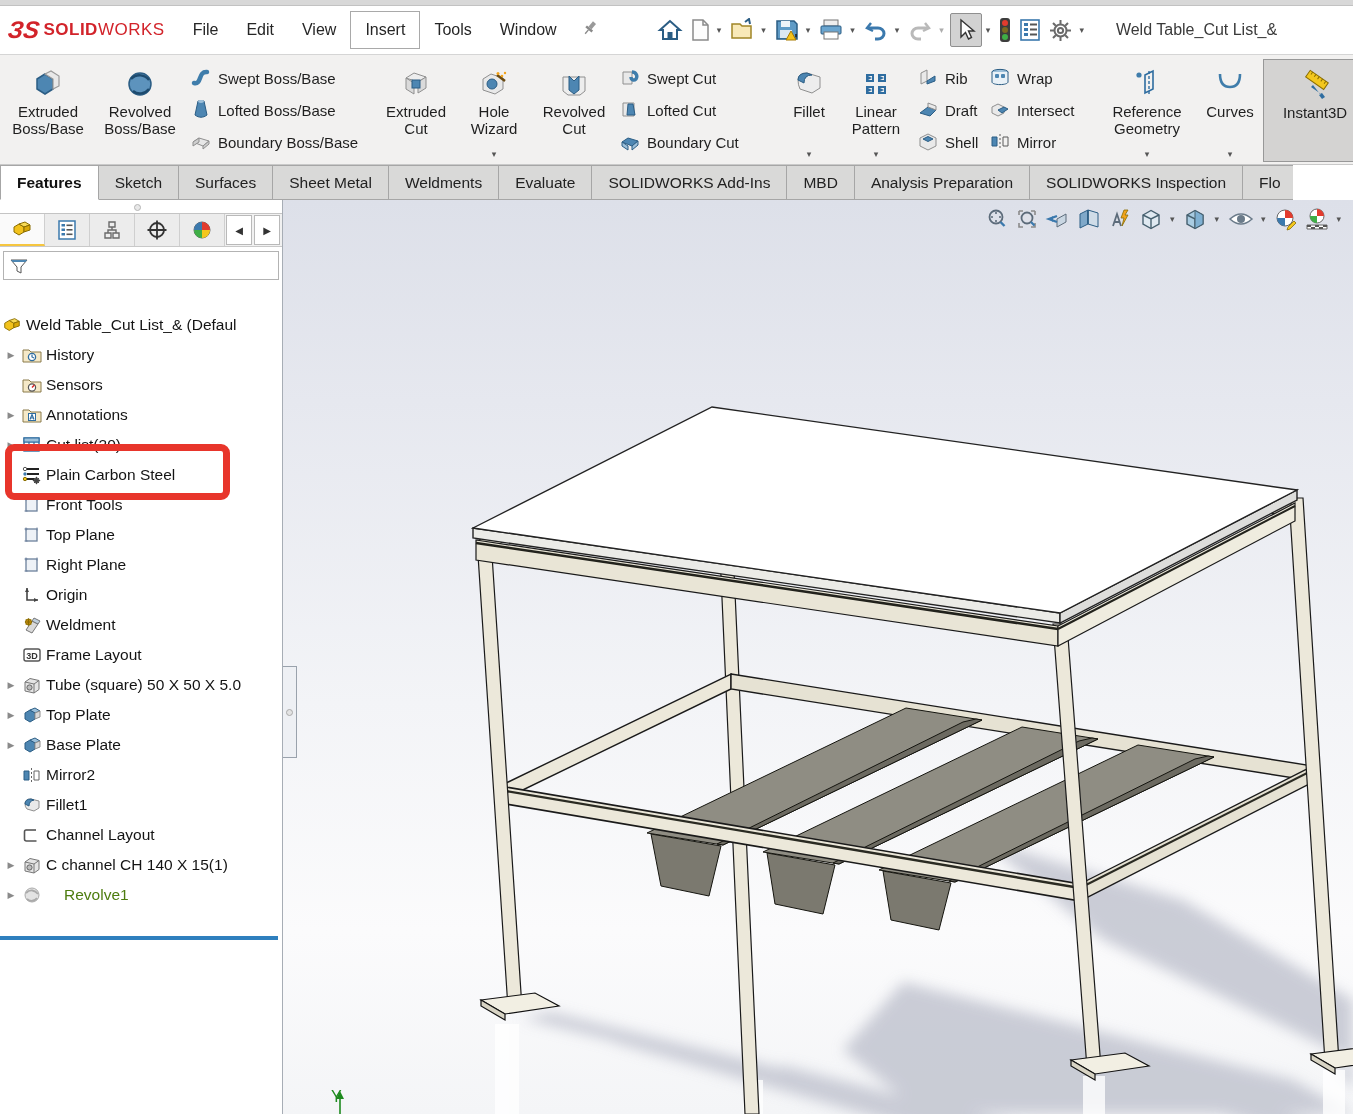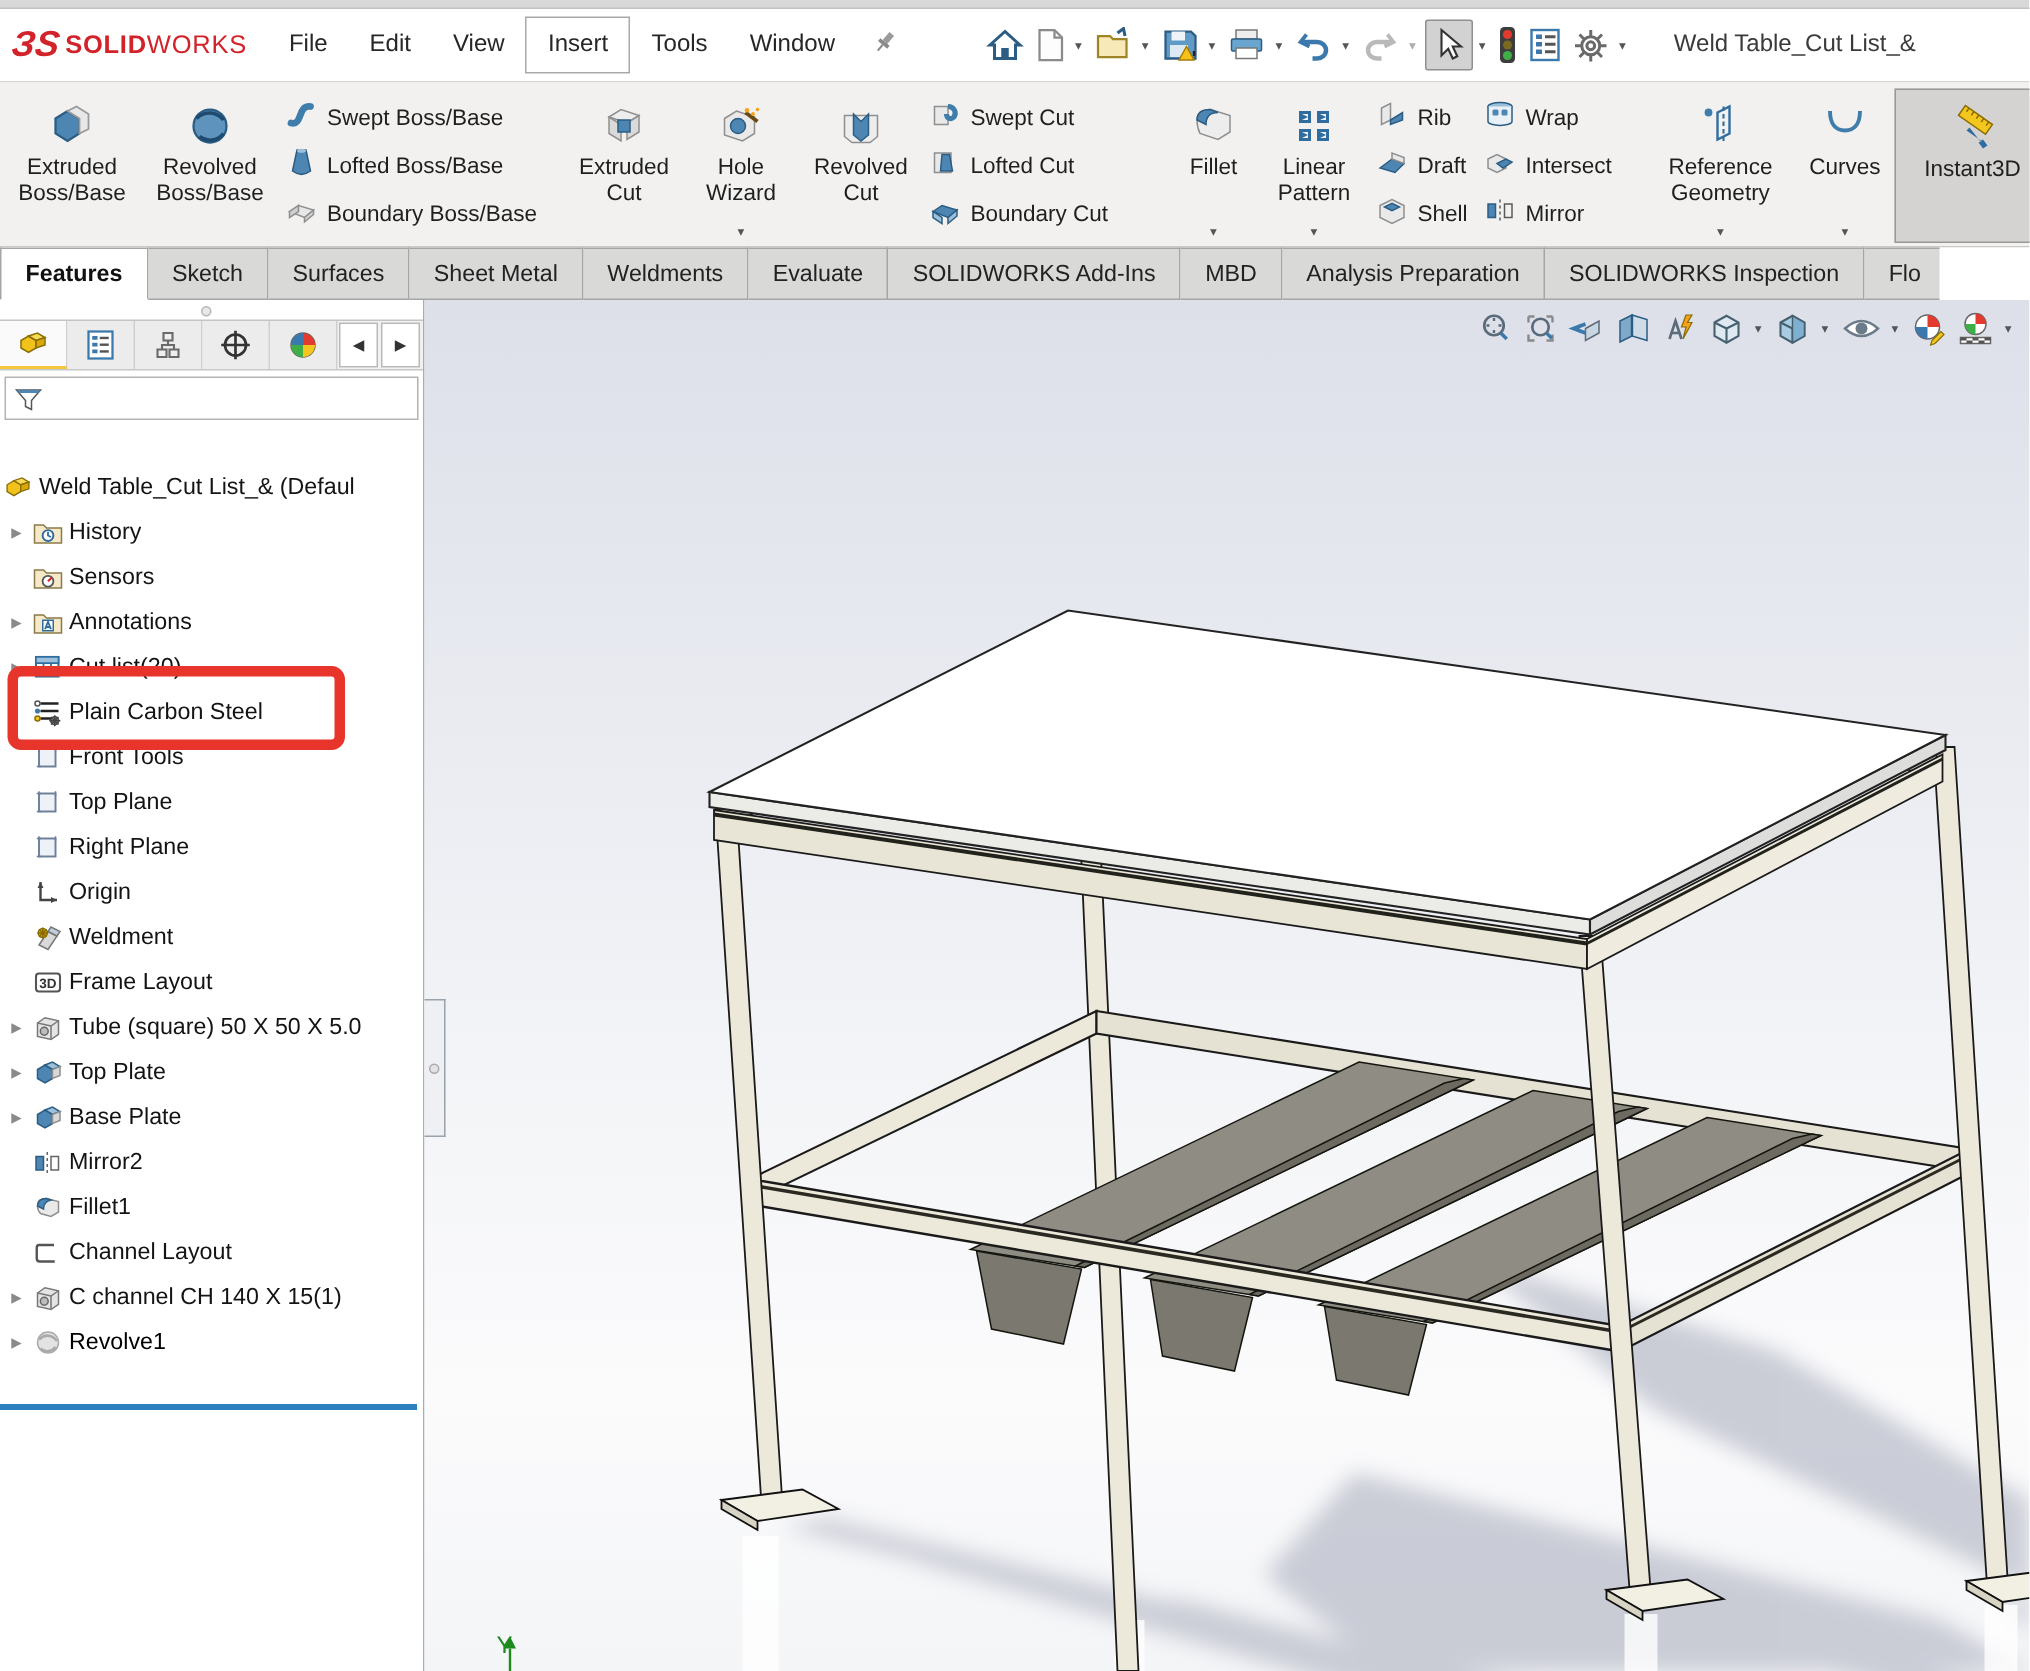--- a/index.html
+++ b/index.html
@@ -67,21 +67,21 @@
     display:flex; align-items:center; justify-content:center; font-size:10px; color:#333; }
   .filterrow { margin:4px 3px; height:29px; border:1px solid #b3b3b3; background:#fff;
     display:flex; align-items:center; padding-left:5px; }
   .tree { position:absolute; left:0; top:110px; width:100%; }
   .trow { position:relative; height:30px; display:flex; align-items:center; }
   .trow .arr { width:22px; text-align:center; font-size:9px; color:#8a8a8a; flex:0 0 auto; }
   .trow .noarr { width:22px; flex:0 0 auto; }
   .trow.root .arr, .trow.root .noarr { width:2px; }
   .tico { width:24px; display:flex; align-items:center; flex:0 0 auto; }
   .tlabel { font-size:15.5px; color:#141414; white-space:nowrap; overflow:hidden; }
-  .trow.grayed .tlabel { color:#000000; }
+  .trow.grayed .tlabel { color:#4d7c0f;margin-left:18px; }
   .redbox { position:absolute; left:5px; top:244px; width:225px; height:56px;
     border:7px solid #e8352b; border-radius:9px; z-index:5; pointer-events:none; }
   .rollback { position:absolute; left:0; top:736px; width:278px; height:4px; background:#2e7fbe; }
 
   
   .viewport { position:relative; flex:1 1 auto; height:100%;
     background:linear-gradient(180deg,#dde0e9 0%,#e6e8ef 22%,#f3f4f7 55%,#fbfbfc 80%,#f4f5f7 100%); }
   .hud { position:absolute; top:4px; right:8px; display:flex; align-items:center; gap:3px; z-index:4; }
   .hudbtn { display:flex; align-items:center; padding:2px 1px; }
   .edge-handle { position:absolute; left:0; top:466px; width:14px; height:92px;

